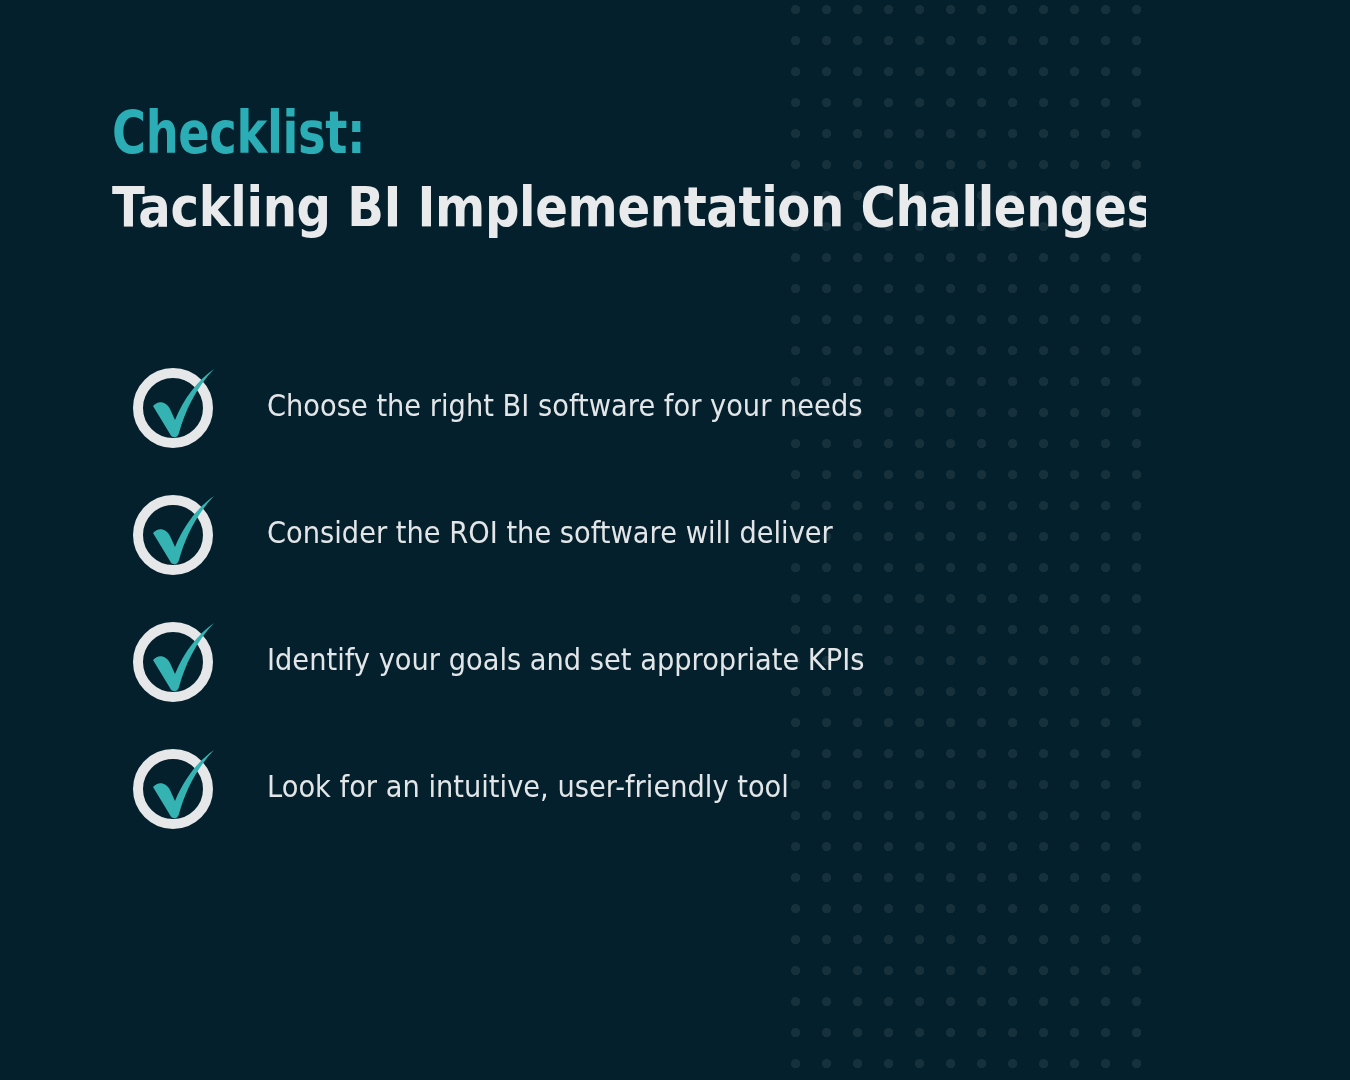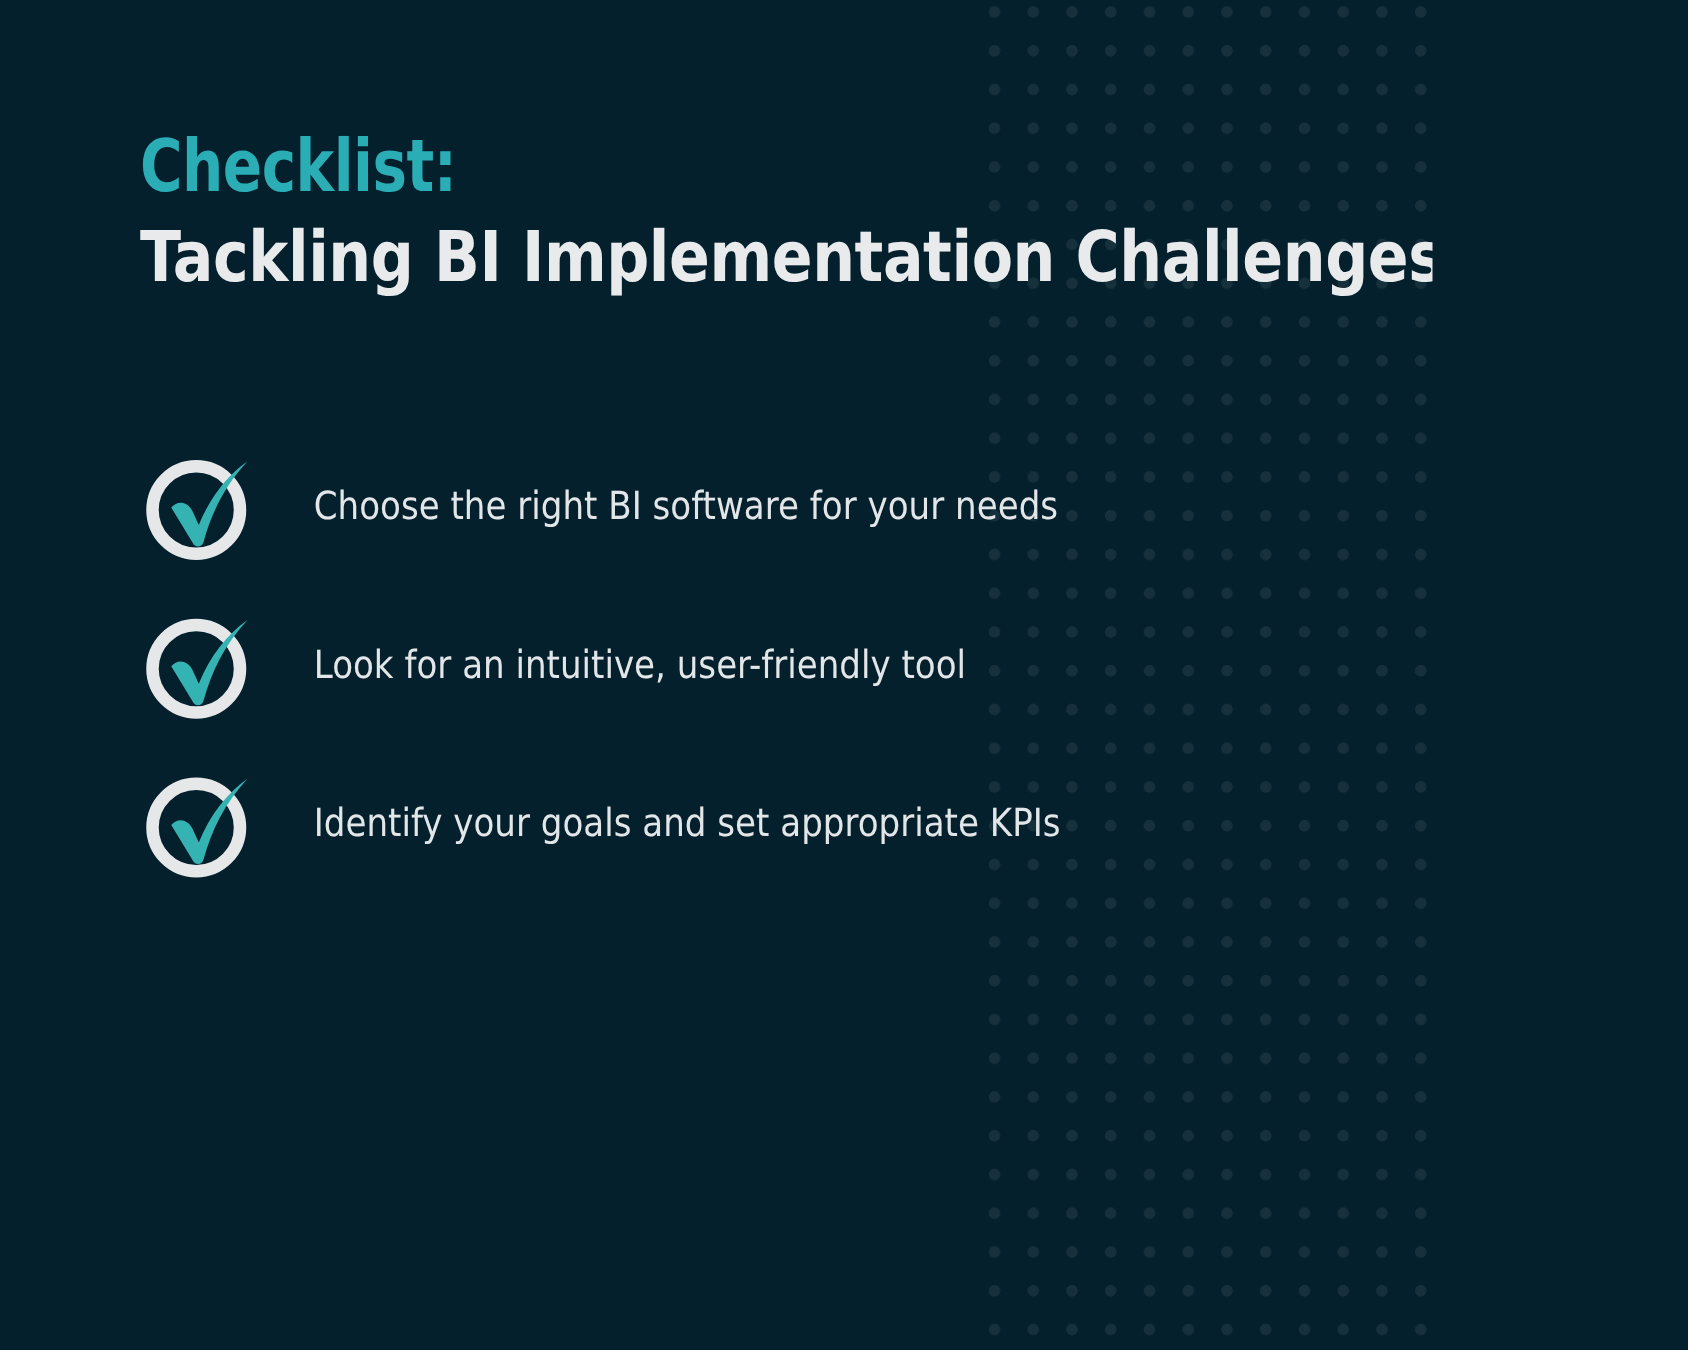--- a/index.html
+++ b/index.html
@@ -66,21 +66,21 @@
     color: #e8eaec;
     transform: scaleX(0.86);
     transform-origin: left center;
     white-space: nowrap;
     margin: 0;
   }
 
   
   .checklist {
     position: absolute;
-    left: 112px;
+    left: 128px;
     top: 358px;
     width: 900px;
     list-style: none;
     margin: 0;
     padding: 0;
   }
 
   .check-row {
     display: flex;
     align-items: center;
@@ -130,37 +130,46 @@
     <li class="check-row">
       <span class="check-icon">
         <svg viewBox="0 0 96 96" width="96" height="96" aria-hidden="true">
           <circle cx="45" cy="50" r="35" fill="none" stroke="#e5e7e9" stroke-width="10"></circle>
           <path d="M25 48 C30 42 38 43 42 51 L47 62 C56 40 70 22 86 11 C68 30 57 53 51 75 C50 80 44 81 42 76 Z" fill="#35b3b3"></path>
         </svg>
       </span>
       <span class="check-label">Choose the right BI software for your needs</span>
     </li>
 
-
     <li class="check-row">
       <span class="check-icon">
         <svg viewBox="0 0 96 96" width="96" height="96" aria-hidden="true">
           <circle cx="45" cy="50" r="35" fill="none" stroke="#e5e7e9" stroke-width="10"></circle>
           <path d="M25 48 C30 42 38 43 42 51 L47 62 C56 40 70 22 86 11 C68 30 57 53 51 75 C50 80 44 81 42 76 Z" fill="#35b3b3"></path>
         </svg>
       </span>
-      <span class="check-label">Look for an intuitive, user-friendly tool</span>
+      <span class="check-label">Consider the ROI the software will deliver</span>
     </li>
 
     <li class="check-row">
       <span class="check-icon">
         <svg viewBox="0 0 96 96" width="96" height="96" aria-hidden="true">
           <circle cx="45" cy="50" r="35" fill="none" stroke="#e5e7e9" stroke-width="10"></circle>
           <path d="M25 48 C30 42 38 43 42 51 L47 62 C56 40 70 22 86 11 C68 30 57 53 51 75 C50 80 44 81 42 76 Z" fill="#35b3b3"></path>
         </svg>
       </span>
       <span class="check-label">Identify your goals and set appropriate KPIs</span>
     </li>
 
+    <li class="check-row">
+      <span class="check-icon">
+        <svg viewBox="0 0 96 96" width="96" height="96" aria-hidden="true">
+          <circle cx="45" cy="50" r="35" fill="none" stroke="#e5e7e9" stroke-width="10"></circle>
+          <path d="M25 48 C30 42 38 43 42 51 L47 62 C56 40 70 22 86 11 C68 30 57 53 51 75 C50 80 44 81 42 76 Z" fill="#35b3b3"></path>
+        </svg>
+      </span>
+      <span class="check-label">Look for an intuitive, user-friendly tool</span>
+    </li>
+
 
   </ul>
 
 </div>
 
 </body></html>

